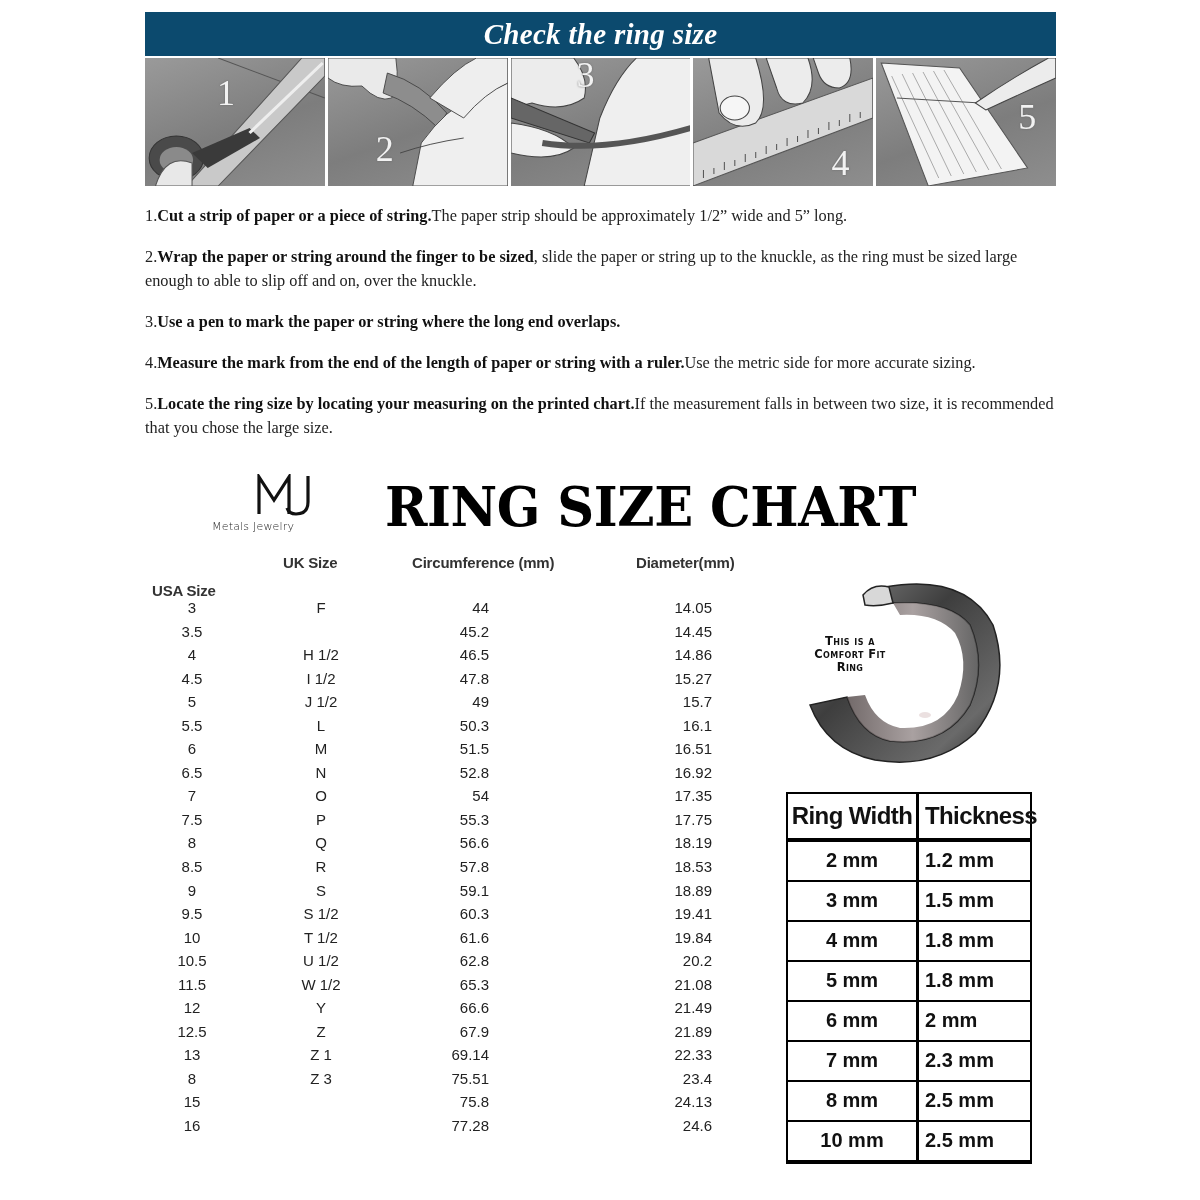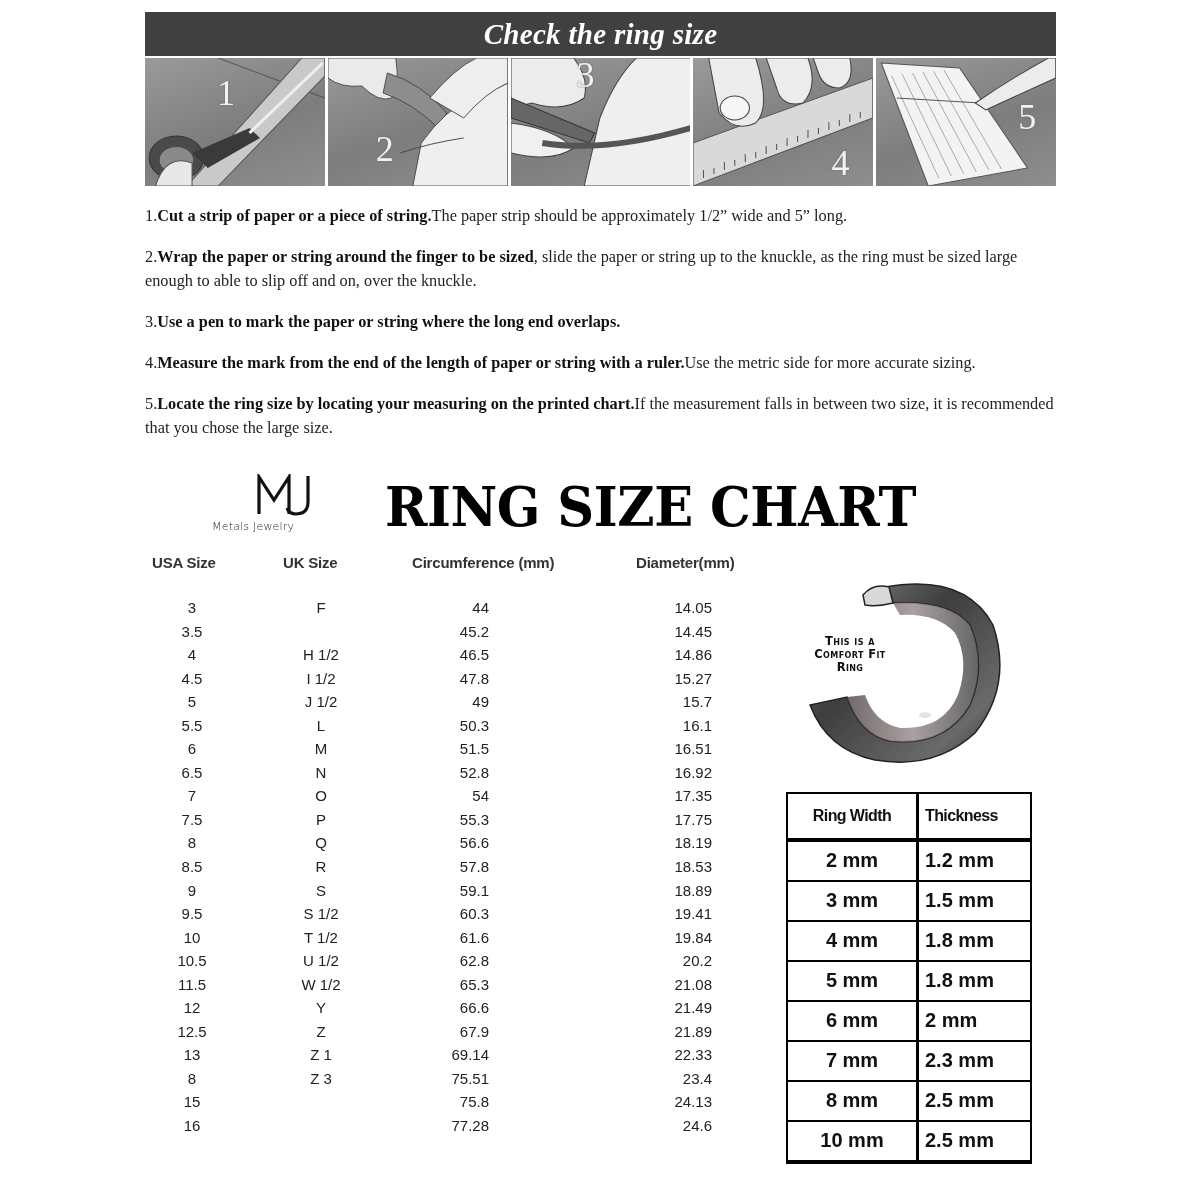--- a/index.html
+++ b/index.html
@@ -1,19 +1,19 @@
 <!DOCTYPE html>
 <html><head>
 <meta charset="utf-8">
 <style>
   html, body { margin:0; padding:0; background:#ffffff; }
   body { width:1200px; height:1200px; position:relative; overflow:hidden; font-family:"Liberation Serif", serif; color:#222; }
 
   
-  .banner { position:absolute; left:145px; top:12px; width:911px; height:44px; background:#404040; display:flex; align-items:center; justify-content:center; }
+  .banner { position:absolute; left:145px; top:12px; width:911px; height:44px; background:#0c4a6e; display:flex; align-items:center; justify-content:center; }
   .banner-title { color:#fff; font-family:"Liberation Serif", serif; font-style:italic; font-weight:bold; font-size:29px; letter-spacing:0.3px; }
 
   
   .steps { position:absolute; left:145px; top:58px; width:911px; height:128px; display:flex; gap:3px; }
   .step { position:relative; flex:1; height:128px; overflow:hidden; background:linear-gradient(160deg,#9a9a9a 0%,#7d7d7d 55%,#8e8e8e 100%); }
   .step svg { position:absolute; left:0; top:0; width:100%; height:100%; }
   .step-num { position:absolute; color:#f2f2f2; font-family:"Liberation Serif", serif; font-size:36px; text-shadow:0 0 2px #666; }
 
   
   .instructions { position:absolute; left:145px; top:204px; width:910px; font-size:16.3px; line-height:24px; color:#222; }
@@ -42,21 +42,21 @@
   .ring-wrap svg { position:absolute; left:0; top:0; }
   .ring-caption { position:absolute; left:20px; top:70px; width:130px; text-align:center; font-family:"DejaVu Sans", sans-serif; font-weight:bold; font-size:11.5px; line-height:13px; color:#111; letter-spacing:0.4px; font-variant:small-caps; }
 
   
   .wt-table { position:absolute; left:786px; top:792px; width:242px; border:2px solid #000; background:#000; font-family:"Liberation Sans", sans-serif; }
   .wt-row { display:flex; height:37.5px; margin-bottom:2.5px; }
   .wt-row:last-child { margin-bottom:0; }
   .wt-cell { background:#fff; display:flex; align-items:center; font-weight:bold; color:#111; font-size:20px; }
   .wt-cell.w { width:128px; justify-content:center; margin-right:3px; }
   .wt-cell.t { width:111px; justify-content:flex-start; padding-left:6px; box-sizing:border-box; }
-  .wt-head .wt-cell { font-size:16px; letter-spacing:-0.6px; }
+  .wt-head .wt-cell { font-size:24px; letter-spacing:-0.6px; }
   .wt-head { height:44px; margin-bottom:4px; }
 </style>
 </head>
 <body>
 
 <div class="banner">
   <span class="banner-title">Check the ring size</span>
 </div>
 
 <div class="steps">
@@ -150,21 +150,21 @@
   <svg class="logo-mark" viewBox="0 0 64 42">
     <path d="M3 40 L3 3 L18 26 L33 3 L33 40" fill="none" stroke="#111" stroke-width="3.2" stroke-linejoin="miter"></path>
     <path d="M52 2 L52 28 Q52 40 40 40 Q33 40 31 34" fill="none" stroke="#111" stroke-width="3.2"></path>
   </svg>
   <span class="logo-text">Metals Jewelry</span>
 </div>
 
 <div class="chart-title">RING SIZE CHART</div>
 
 <div class="size-table">
-  <span class="th" style="left:12px;">USA Size</span>
+  <span class="th" style="left:12px;margin-top:28px;">USA Size</span>
   <span class="th" style="left:143px;">UK Size</span>
   <span class="th" style="left:272px;">Circumference (mm)</span>
   <span class="th" style="left:496px;">Diameter(mm)</span>
   <div class="rows" id="size-rows">
       <div class="row">
         <span class="c-usa">3</span>
         <span class="c-uk">F</span>
         <span class="c-circ">44</span>
         <span class="c-dia">14.05</span>
       </div>

